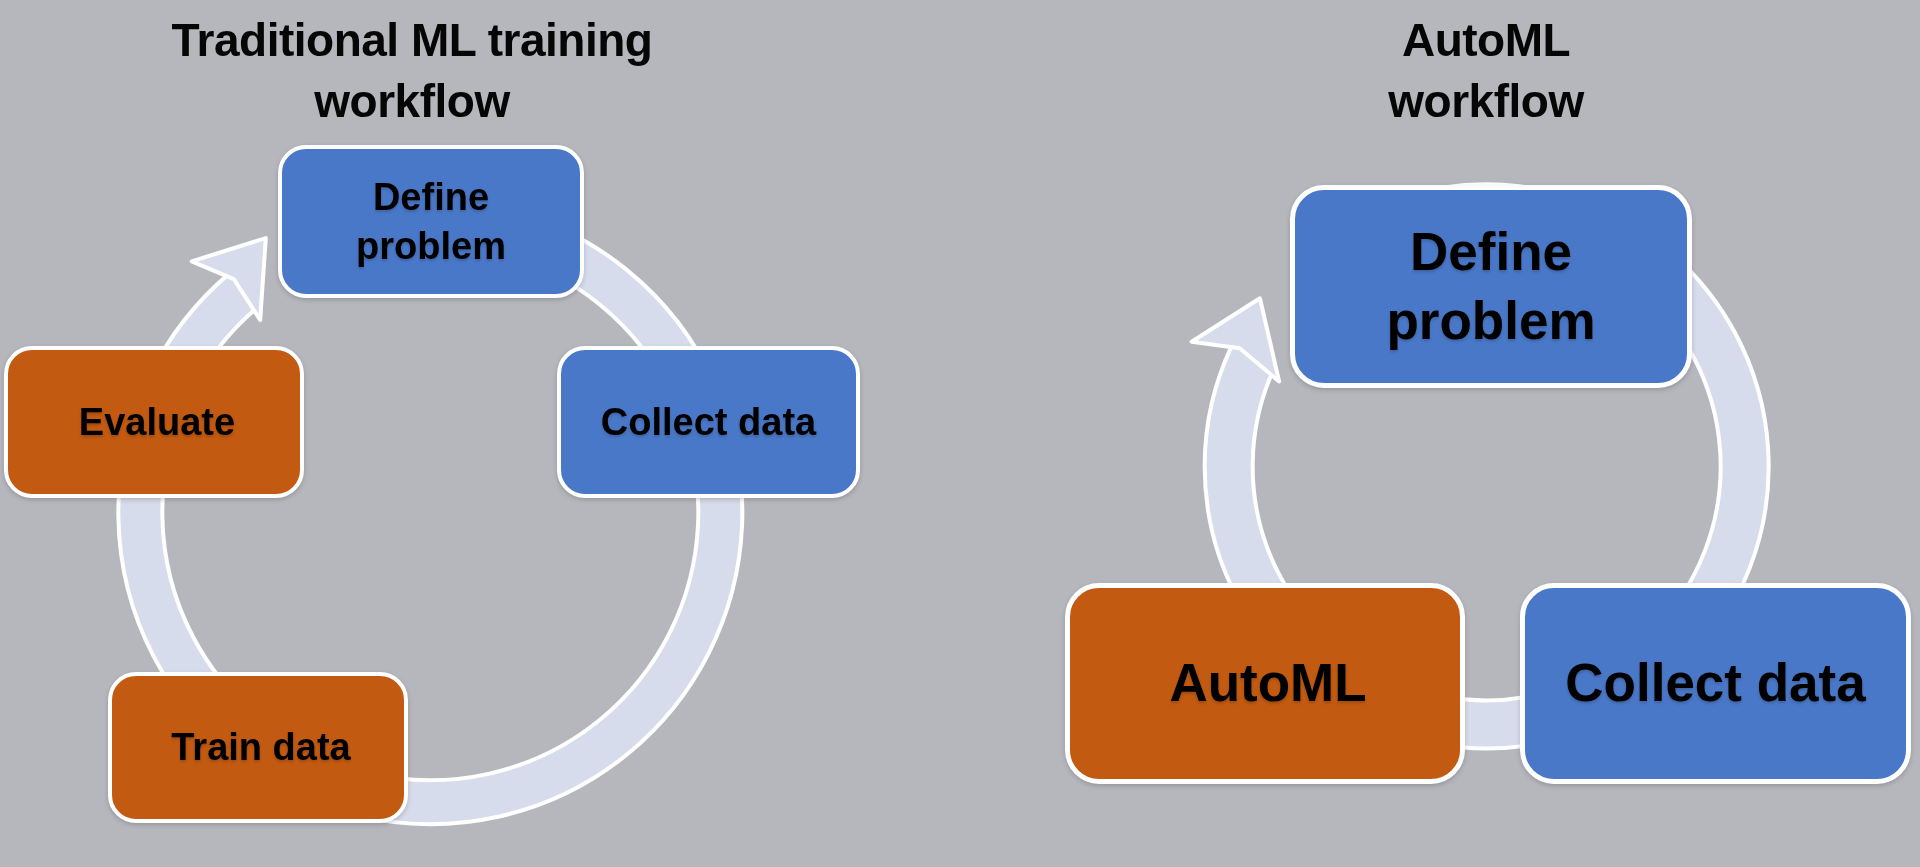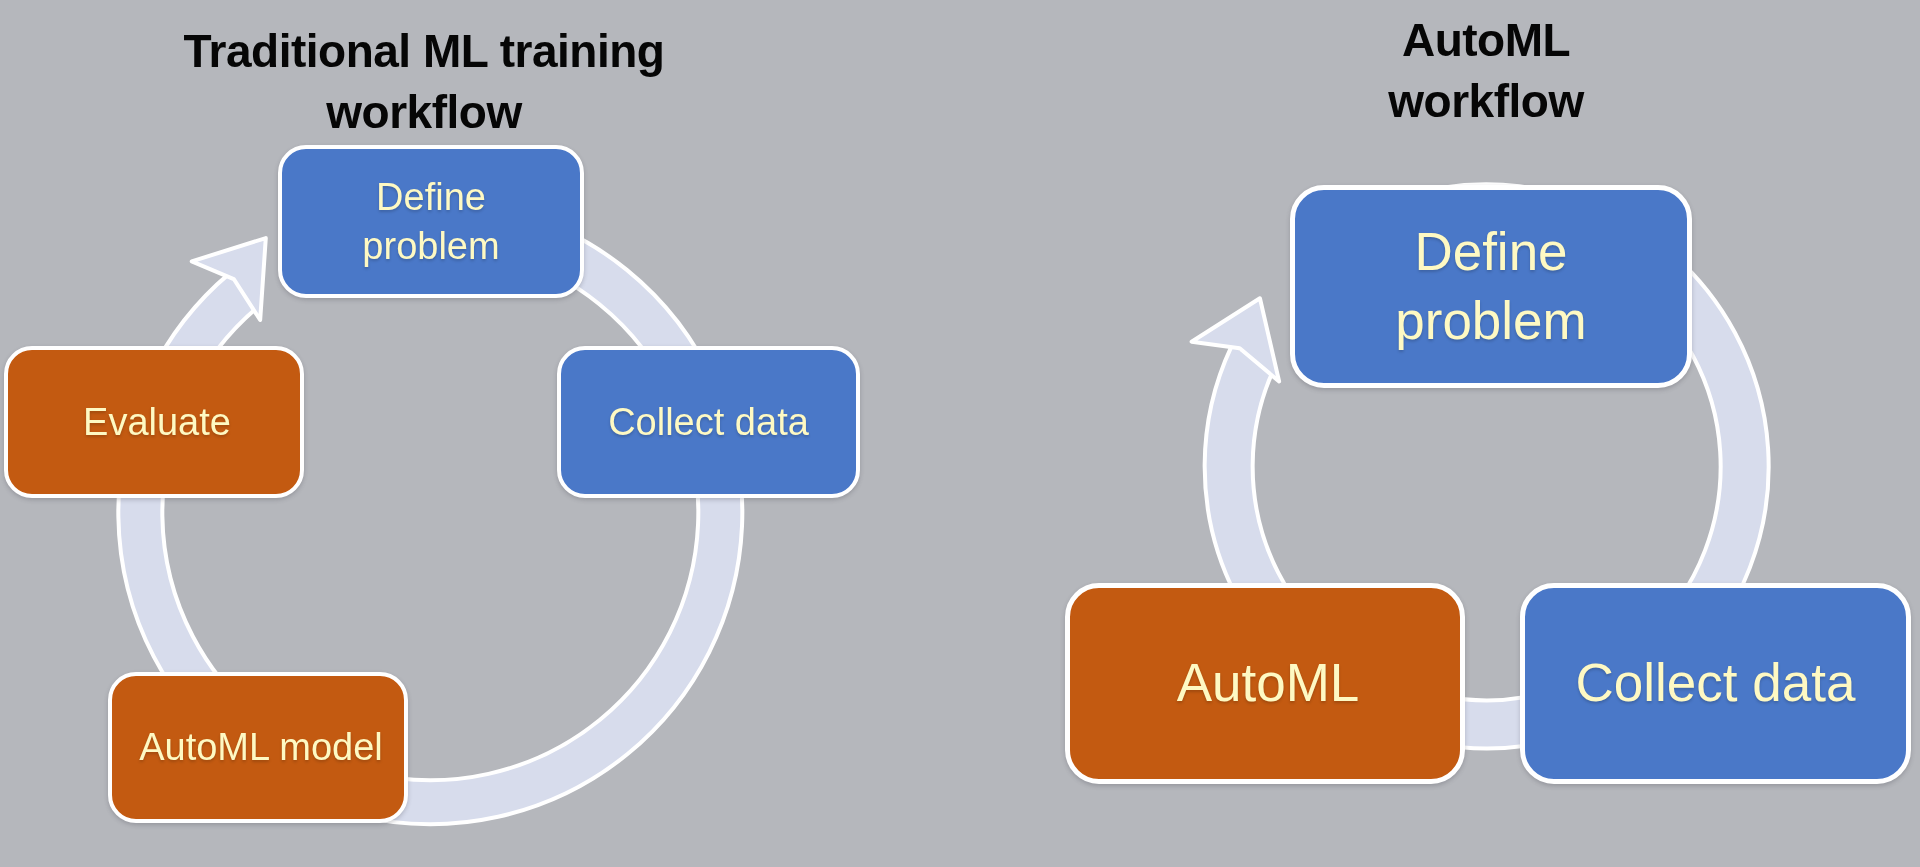--- a/index.html
+++ b/index.html
@@ -25,34 +25,35 @@
     top: 10px;
     width: 800px;
     text-align: center;
     color: #060606;
     font-size: 46px;
     font-weight: bold;
     letter-spacing: -0.5px;
     line-height: 61px;
     white-space: pre-line;
   }
-  .title-left  { left: 24px; margin-top: 11px; }
+  .title-left  { left: 12px; }
   .title-right { left: 1086px; }
   .node {
     position: absolute;
     box-sizing: border-box;
     display: flex;
     align-items: center;
     justify-content: center;
     text-align: center;
-    color: #fef9c3;
+    color: #000000;
     border: 4px solid #ffffff;
     border-radius: 28px;
     box-shadow: 0 2px 4px rgba(60,60,70,0.25);
     text-shadow: 0 2px 3px rgba(0,0,0,0.18);
+    font-weight: bold;
   }
   .node .label { white-space: pre-line; }
   .blue   { background: #4a78c8; }
   .orange { background: #c35a11; padding-left: 6px; }
   .sz-left  { font-size: 38px; line-height: 1.27; }
   .sz-right { font-size: 53px; line-height: 1.30; border-radius: 34px; border-width: 5px; }
 
   
   .n-l-define     { left: 278px;  top: 145px; width: 306px; height: 153px; }
   .n-l-collect    { left: 557px;  top: 346px; width: 303px; height: 152px; }
@@ -95,21 +96,21 @@
 workflow</div>
 
   <div class="node blue sz-left n-l-define">
     <span class="label">Define
 problem</span>
   </div>
   <div class="node blue sz-left n-l-collect">
     <span class="label">Collect data</span>
   </div>
   <div class="node orange sz-left n-l-train">
-    <span class="label">AutoML model</span>
+    <span class="label">Train data</span>
   </div>
   <div class="node orange sz-left n-l-evaluate">
     <span class="label">Evaluate</span>
   </div>
 
   <div class="node blue sz-right n-r-define">
     <span class="label">Define
 problem</span>
   </div>
   <div class="node blue sz-right n-r-collect">

